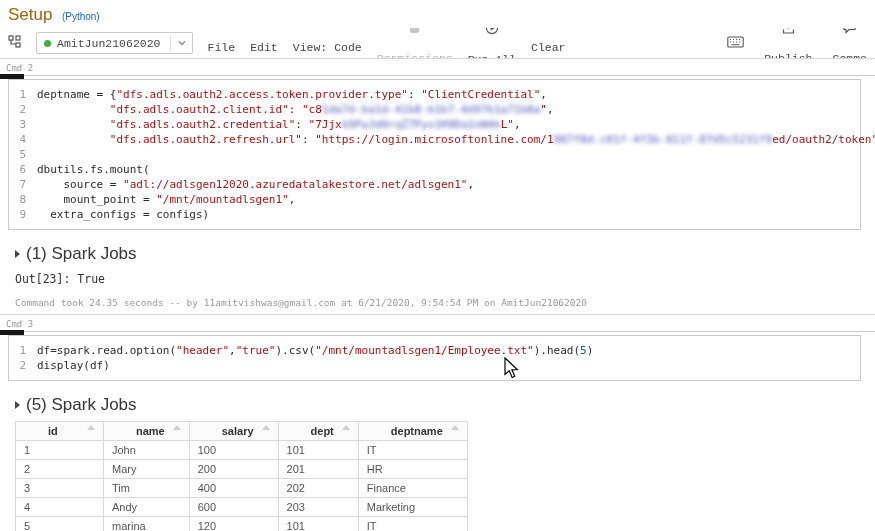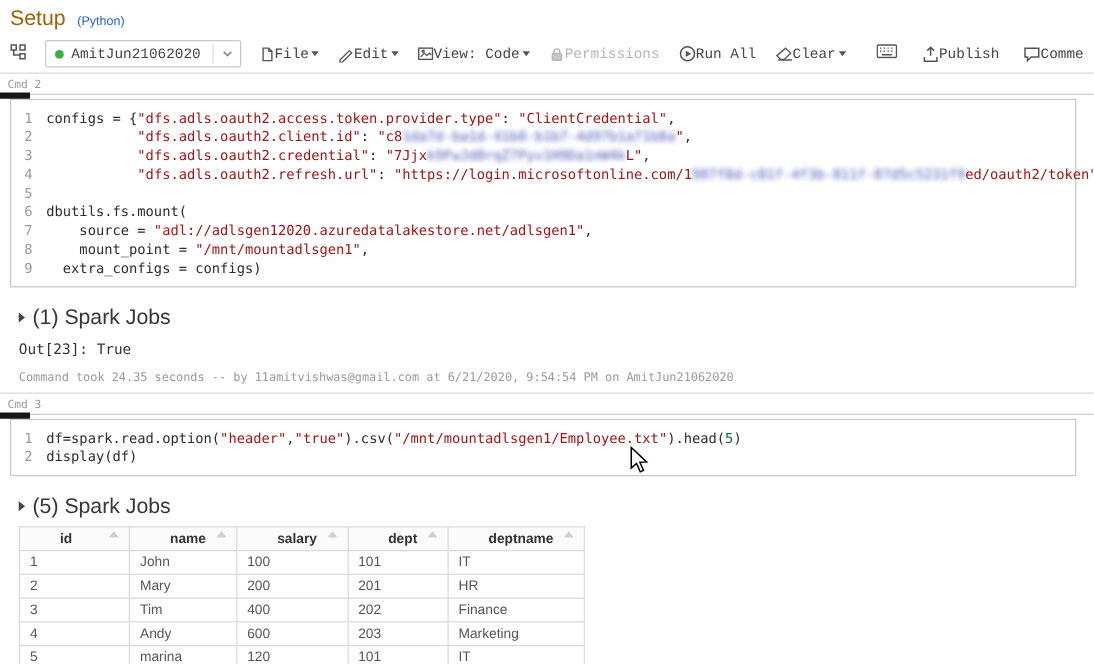--- a/index.html
+++ b/index.html
@@ -6,21 +6,21 @@
   html,body { width:875px; height:531px; background:#fff; overflow:hidden; }
   body { font-family:"Liberation Sans", sans-serif; color:#333; position:relative; }
 
   
   .page-header { padding:5px 8px 3px; }
   .page-title { font-size:17px; color:#a16207; display:inline; }
   .lang-tag { font-size:10px; color:#2064c8; margin-left:5px; }
 
   
   .toolbar { display:flex; align-items:center; height:31px; padding:0 8px; border-bottom:1px solid #d9d9d9; font-size:11.5px; color:#454545; gap:15px; white-space:nowrap; overflow:hidden;font-family:Liberation Mono, monospace; }
-  .tb-item { display:flex; align-items:center; gap:0; cursor:pointer; }
+  .tb-item { display:flex; align-items:center; gap:18px; cursor:pointer;flex-direction:column; }
   .tb-item svg { flex:none; }
   .cluster-box { display:flex; align-items:center; border:1px solid #c9c9c9; border-radius:2px; height:22px; padding:0 5px 0 7px; gap:6px; background:#fff; }
   .green-dot { width:7px; height:7px; border-radius:50%; background:#3bb143; flex:none; }
   .cluster-sep { width:1px; height:16px; background:#ddd; margin-left:3px; }
   .caret-down { width:0; height:0; border-left:3.5px solid transparent; border-right:3.5px solid transparent; border-top:4px solid #555; display:inline-block; margin-left:2px; }
   .disabled { color:#b5b5b5; }
   .tb-right { margin-left:auto; display:flex; gap:20px; align-items:center; }
 
   
   .cmd-label { font-family:"DejaVu Sans Mono", monospace; font-size:9px; color:#999; padding:4px 0 2px 6px; }
@@ -150,21 +150,21 @@
         </svg>
       <span>Comme</span>
     </div>
   </div>
 </div>
 
 <div class="cmd-label">Cmd 2</div>
 <div class="cell cell-1">
   <div class="cell-tab"></div>
   <div class="code-box">
-      <div class="code-line"><span class="ln">1</span><span class="ct"><span class="tok-pl">configs = {</span><span class="tok-st">"dfs.adls.oauth2.access.token.provider.type"</span><span class="tok-pl">: </span><span class="tok-st">"ClientCredential"</span><span class="tok-pl">,</span></span></div>
+      <div class="code-line"><span class="ln">1</span><span class="ct"><span class="tok-pl">deptname = {</span><span class="tok-st">"dfs.adls.oauth2.access.token.provider.type"</span><span class="tok-pl">: </span><span class="tok-st">"ClientCredential"</span><span class="tok-pl">,</span></span></div>
       <div class="code-line"><span class="ln">2</span><span class="ct"><span class="tok-pl">           </span><span class="tok-st">"dfs.adls.oauth2.client.id"</span><span class="tok-pl">: </span><span class="tok-st">"c8</span><span class="tok-bl">1da7d-ba1d-41b8-b1b7-4d97b1a71b8a</span><span class="tok-st">"</span><span class="tok-pl">,</span></span></div>
       <div class="code-line"><span class="ln">3</span><span class="ct"><span class="tok-pl">           </span><span class="tok-st">"dfs.adls.oauth2.credential"</span><span class="tok-pl">: </span><span class="tok-st">"7Jjx</span><span class="tok-bl">k9FwJd0rqZ7Pyv1H9Da1nW4k</span><span class="tok-st">L"</span><span class="tok-pl">,</span></span></div>
       <div class="code-line"><span class="ln">4</span><span class="ct"><span class="tok-pl">           </span><span class="tok-st">"dfs.adls.oauth2.refresh.url"</span><span class="tok-pl">: </span><span class="tok-st">"https://login.microsoftonline.com/1</span><span class="tok-bl">987f8d-c01f-4f3b-811f-87d5c5231f9</span><span class="tok-st">ed/oauth2/token"</span></span></div>
       <div class="code-line"><span class="ln">5</span><span class="ct"><span class="tok-pl"> </span></span></div>
       <div class="code-line"><span class="ln">6</span><span class="ct"><span class="tok-pl">dbutils.fs.mount(</span></span></div>
       <div class="code-line"><span class="ln">7</span><span class="ct"><span class="tok-pl">    source = </span><span class="tok-st">"adl://adlsgen12020.azuredatalakestore.net/adlsgen1"</span><span class="tok-pl">,</span></span></div>
       <div class="code-line"><span class="ln">8</span><span class="ct"><span class="tok-pl">    mount_point = </span><span class="tok-st">"/mnt/mountadlsgen1"</span><span class="tok-pl">,</span></span></div>
       <div class="code-line"><span class="ln">9</span><span class="ct"><span class="tok-pl">  extra_configs = configs)</span></span></div>
     </div>
   <div class="spark-jobs">

